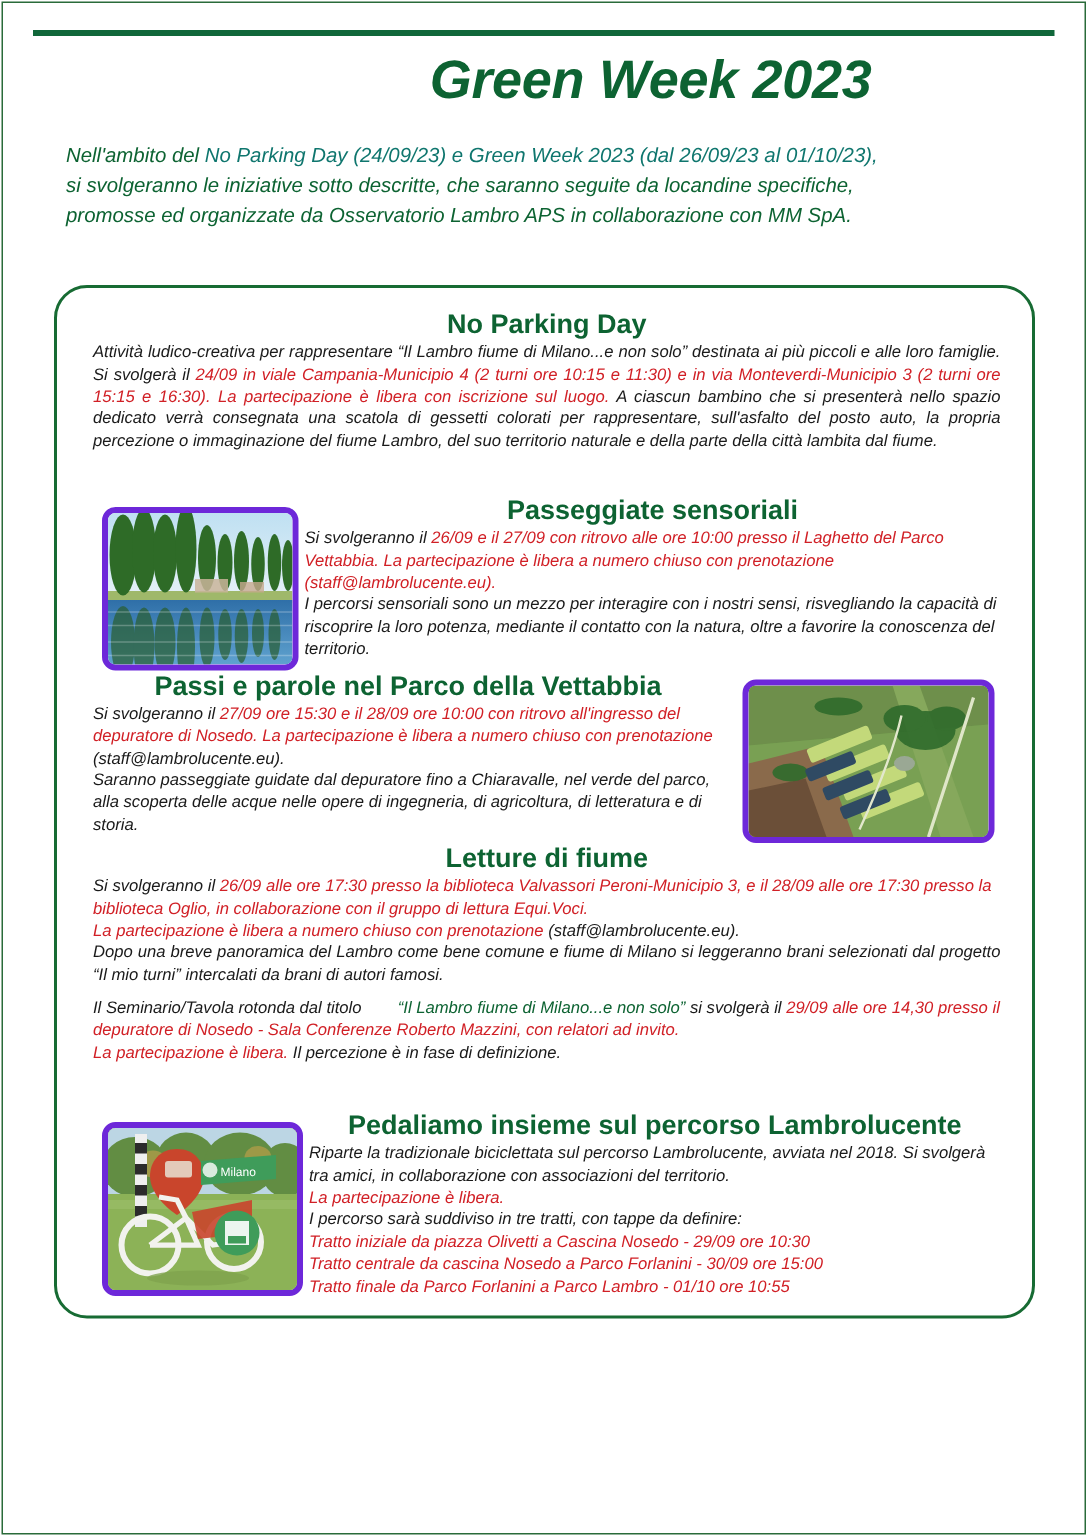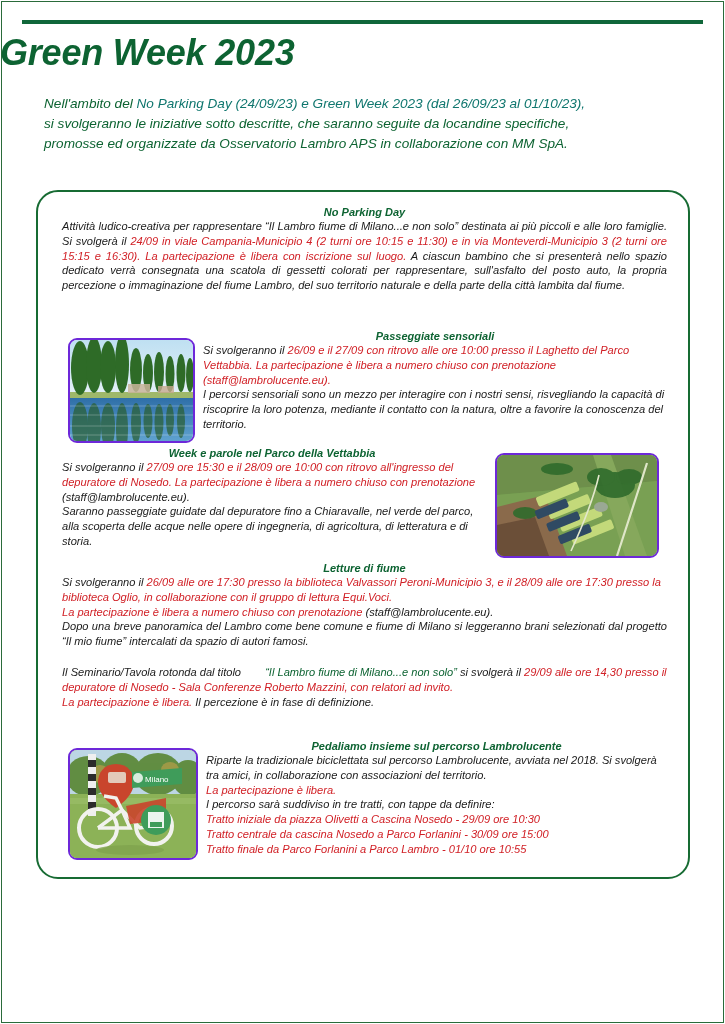--- a/index.html
+++ b/index.html
@@ -23,21 +23,21 @@
     pointer-events:none;
   }
 
   
   .top-rule{
     position:absolute;left:22px;top:20px;width:681px;height:4px;
     background:#10673a;
   }
   .title{
     position:absolute;left:0;top:32px;width:581px;
-    text-align:left;
+    text-align:right;
     font-size:36px;font-weight:bold;font-style:italic;
     color:#0d6332;
     letter-spacing:-0.2px;
     font-family:"Liberation Sans", sans-serif;
   }
   .intro{
     position:absolute;left:23px;top:94px;width:686px;
     font-size:13.6px;font-style:italic;line-height:1.47;
     color:#0d6332;
     text-align:left;
@@ -47,34 +47,34 @@
   
   .card{
     position:absolute;left:36px;top:190px;width:654px;height:689px;
     border:2px solid #176b33;
     border-radius:22px;
     box-sizing:border-box;
   }
 
   .sec{position:absolute;box-sizing:border-box;}
   .sec-title{
-    font-size:11px;font-weight:bold;font-style:italic;
+    font-size:18px;font-weight:bold;
     color:#0d6332;text-align:center;margin-bottom:1px;
   }
   .body-txt{
     font-size:11.1px;font-style:italic;line-height:1.335;
     color:#1a1a1a;text-align:justify;
   }
   .body-txt.left{text-align:left;}
   .red{color:#d12026;}
   .grn{color:#0d6332;margin-left:21px;}
 
   
   .photo{
-    border:2px solid #6d28d9;border-radius:9px;
+    border:4px solid #6d28d9;border-radius:9px;
     overflow:hidden;position:absolute;
     box-shadow:0 0 0 1px #ffffff inset;
   }
   .photo svg{display:block;width:100%;height:100%;}
 
   
   .footer{position:absolute;left:0;top:890px;width:725px;height:134px;}
 </style>
 </head>
 <body>
@@ -181,39 +181,39 @@
         <rect x="40" y="40" width="34" height="9" rx="2" fill="#2f4a63"></rect>
         <rect x="46" y="56" width="34" height="9" rx="2" fill="#2f4a63"></rect>
         <rect x="52" y="72" width="34" height="9" rx="2" fill="#2f4a63"></rect>
       </g>
       <path d="M150,8 C140,40 130,70 120,101" stroke="#dfe6c8" stroke-width="2.2" fill="none"></path>
       <path d="M74,96 C86,70 96,46 102,20" stroke="#e2e7cc" stroke-width="1.6" fill="none"></path>
       <ellipse cx="104" cy="52" rx="7" ry="5" fill="#9aa894"></ellipse>
     </svg>
   </div>
   <div class="sec" style="left:62px;top:447px;width:420px;">
-    <div class="sec-title">Week e parole nel Parco della Vettabbia</div>
+    <div class="sec-title">Passi e parole nel Parco della Vettabbia</div>
     <div class="body-txt left">
       <span>Si svolgeranno il </span><span class="red">27/09 ore 15:30 e il 28/09 ore 10:00 con ritrovo all'ingresso del depuratore di Nosedo. La partecipazione è libera a numero chiuso con prenotazione</span><span> (staff@lambrolucente.eu).</span>
     </div>
     <div class="body-txt left">
       <span>Saranno passeggiate guidate dal depuratore fino a Chiaravalle, nel verde del parco, alla scoperta delle acque nelle opere di ingegneria, di agricoltura, di letteratura e di storia.</span>
     </div>
   </div>
 
   <div class="sec" style="left:62px;top:562px;width:605px;">
     <div class="sec-title">Letture di fiume</div>
     <div class="body-txt left">
       <span>Si svolgeranno il </span><span class="red">26/09 alle ore 17:30 presso la biblioteca Valvassori Peroni-Municipio 3, e il 28/09 alle ore 17:30 presso la biblioteca Oglio, in collaborazione con il gruppo di lettura Equi.Voci.</span>
     </div>
     <div class="body-txt left">
       <span class="red">La partecipazione è libera a numero chiuso con prenotazione</span><span> (staff@lambrolucente.eu).</span>
     </div>
     <div class="body-txt">
-      <span>Dopo una breve panoramica del Lambro come bene comune e fiume di Milano si leggeranno brani selezionati dal progetto “Il mio fiume” intercalati da spazio di autori famosi.</span>
+      <span>Dopo una breve panoramica del Lambro come bene comune e fiume di Milano si leggeranno brani selezionati dal progetto “Il mio turni” intercalati da brani di autori famosi.</span>
     </div>
   </div>
 
   <div class="sec" style="left:62px;top:665px;width:605px;">
     <div class="body-txt left">
       <span>Il Seminario/Tavola rotonda dal titolo </span><span class="grn">“Il Lambro fiume di Milano...e non solo”</span><span> si svolgerà il </span><span class="red">29/09 alle ore 14,30 presso il depuratore di Nosedo - Sala Conferenze Roberto Mazzini, con relatori ad invito.</span>
     </div>
     <div class="body-txt left">
       <span class="red"> La partecipazione è libera.</span><span> Il percezione è in fase di definizione.</span>
     </div>

